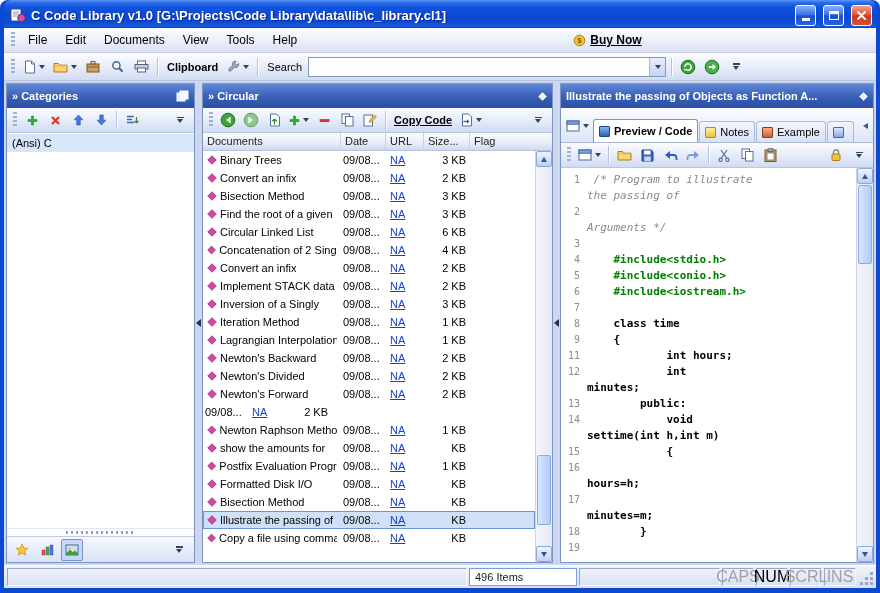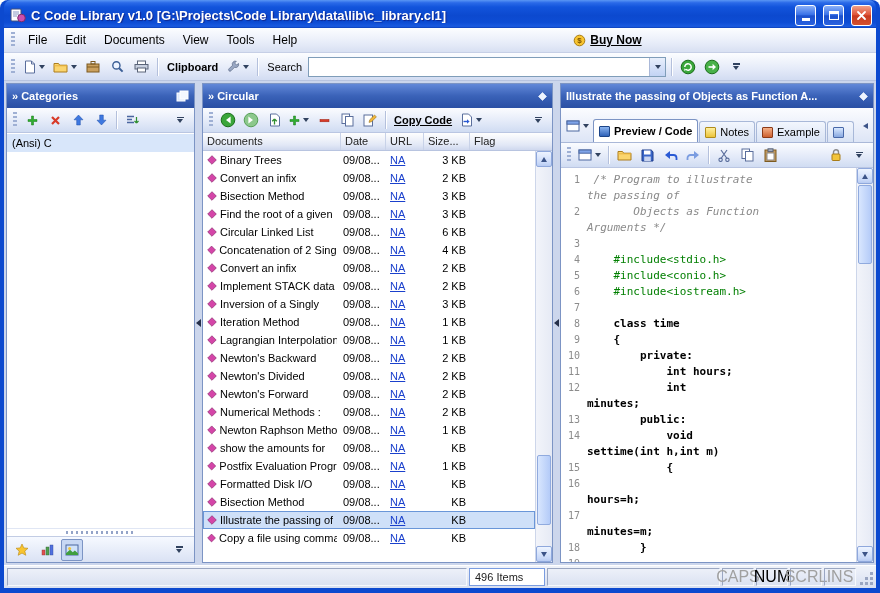--- a/index.html
+++ b/index.html
@@ -91,27 +91,27 @@
 .tab-ic{width:11px;height:11px;display:inline-block;border-radius:1px;flex-shrink:0}
 .tab-ic.monitor{background:linear-gradient(180deg,#8ab4f0,#2f62b8);border:1px solid #1c4488}
 .tab-ic.note{background:linear-gradient(180deg,#fff0a0,#ecc43a);border:1px solid #b08c1c}
 .tab-ic.example{background:linear-gradient(180deg,#f4b088,#cc6030);border:1px solid #8c3a18}
 .tab-ic.book{background:linear-gradient(180deg,#d8e8ff,#88a8e0);border:1px solid #4868a8}
 .code-area{flex:1;position:relative;overflow:hidden;background:#fff;padding:3px 17px 0 0;font-family:"DejaVu Sans Mono","Liberation Mono",monospace}
 .crow{height:16px;display:flex;align-items:center}
 .ln{width:26px;text-align:right;padding-right:7px;font-size:10px;color:#8c8c8c;flex-shrink:0}
 .ct{font-size:11px;white-space:pre;color:#000}
 .ct.code{font-weight:bold}
-.ct.include{color:#007f00;font-weight:normal}
+.ct.include{color:#007f00;font-weight:bold}
 .ct.comment{color:#8a8a8a;font-style:italic}
 
 .statusbar{height:23px;display:flex;align-items:stretch;gap:2px;padding:2px 2px 2px 3px;background:linear-gradient(180deg,#f0f3fa,#d8dff0);border-top:1px solid #fff;flex-shrink:0}
 .ssec{border:1px solid;border-color:#9aa6c2 #f6f8fc #f6f8fc #9aa6c2;font-size:11px;display:flex;align-items:center;padding:0 5px;color:#222}
 .s1{width:460px}
-.items{width:76px;background:#fff;border:1px solid #7a9ce0}
+.items{width:108px;background:#fff;border:1px solid #7a9ce0}
 .mid{flex:1}
 .indicator{width:32px;justify-content:center;color:#a0a0a0;font-size:16px}
 .indicator.active{color:#000}
 .grip-corner{width:16px;display:flex;align-items:flex-end;justify-content:flex-end}
 </style>
 </head>
 <body>
 
 <div class="window">
 
@@ -612,26 +612,20 @@
               </span>
               <span class="cell c1">09/08...</span>
               <span class="cell c2">
                 <span class="na-link">NA</span>
               </span>
               <span class="cell c3">2 KB</span>
               <span class="cell c4"></span>
             </div>
 
             <div class="drow">
-              <span class="cell c0">
-                <svg class="doc-ic" width="10" height="10" viewBox="0 0 10 10">
-                  <path d="M5 .7L9.3 5 5 9.3.7 5z" fill="#d445a8" stroke="#8c2a6e" stroke-width=".7"></path>
-                </svg>
-                <span class="doc-name">Numerical Methods :</span>
-              </span>
               <span class="cell c1">09/08...</span>
               <span class="cell c2">
                 <span class="na-link">NA</span>
               </span>
               <span class="cell c3">2 KB</span>
               <span class="cell c4"></span>
             </div>
 
             <div class="drow">
               <span class="cell c0">
@@ -872,21 +866,20 @@
               <span class="ct comment"> /* Program to illustrate</span>
             </div>
 
             <div class="crow">
               <span class="ln"></span>
               <span class="ct comment">the passing of</span>
             </div>
 
             <div class="crow">
               <span class="ln">2</span>
-              <span class="ct comment">       Objects as Function</span>
             </div>
 
             <div class="crow">
               <span class="ln"></span>
               <span class="ct comment">Arguments */</span>
             </div>
 
             <div class="crow">
               <span class="ln">3</span>
               <span class="ct code"></span>
@@ -915,24 +908,20 @@
             <div class="crow">
               <span class="ln">8</span>
               <span class="ct code">    class time</span>
             </div>
 
             <div class="crow">
               <span class="ln">9</span>
               <span class="ct code">    {</span>
             </div>
 
-            <div class="crow">
-              <span class="ln">10</span>
-              <span class="ct code">        private:</span>
-            </div>
 
             <div class="crow">
               <span class="ln">11</span>
               <span class="ct code">            int hours;</span>
             </div>
 
             <div class="crow">
               <span class="ln">12</span>
               <span class="ct code">            int</span>
             </div>

